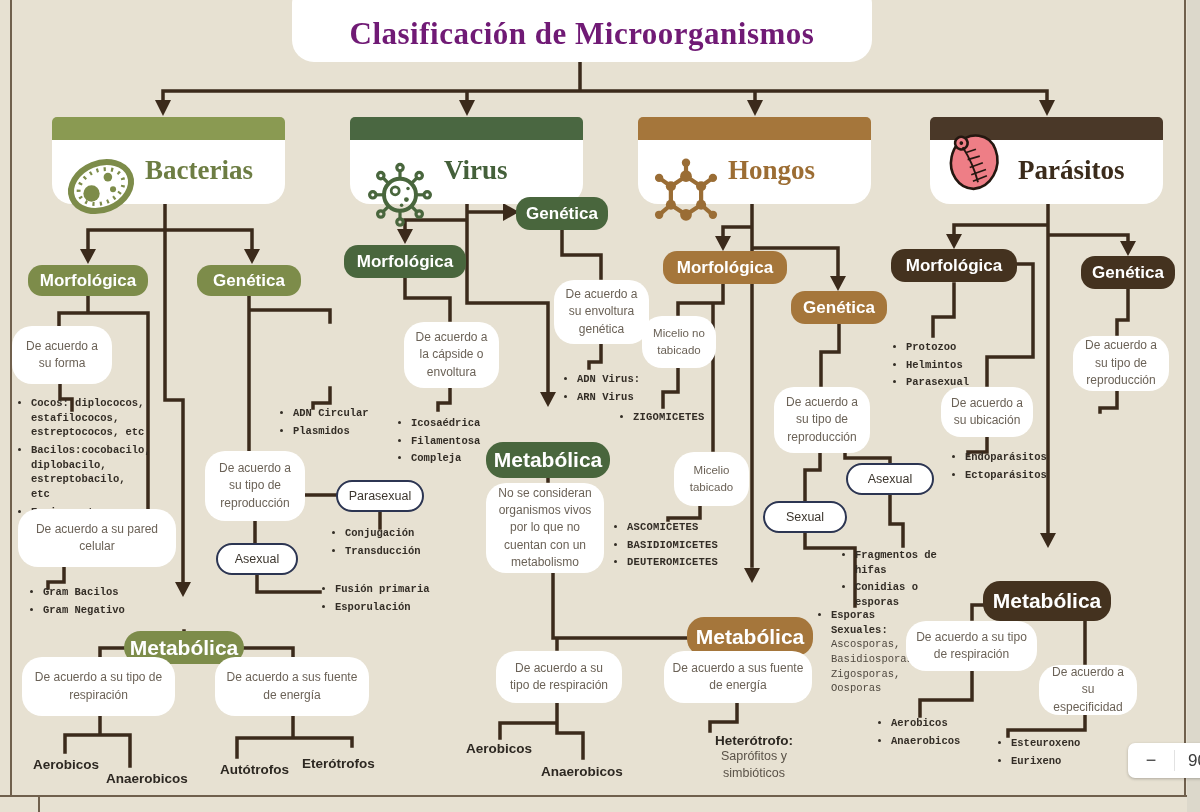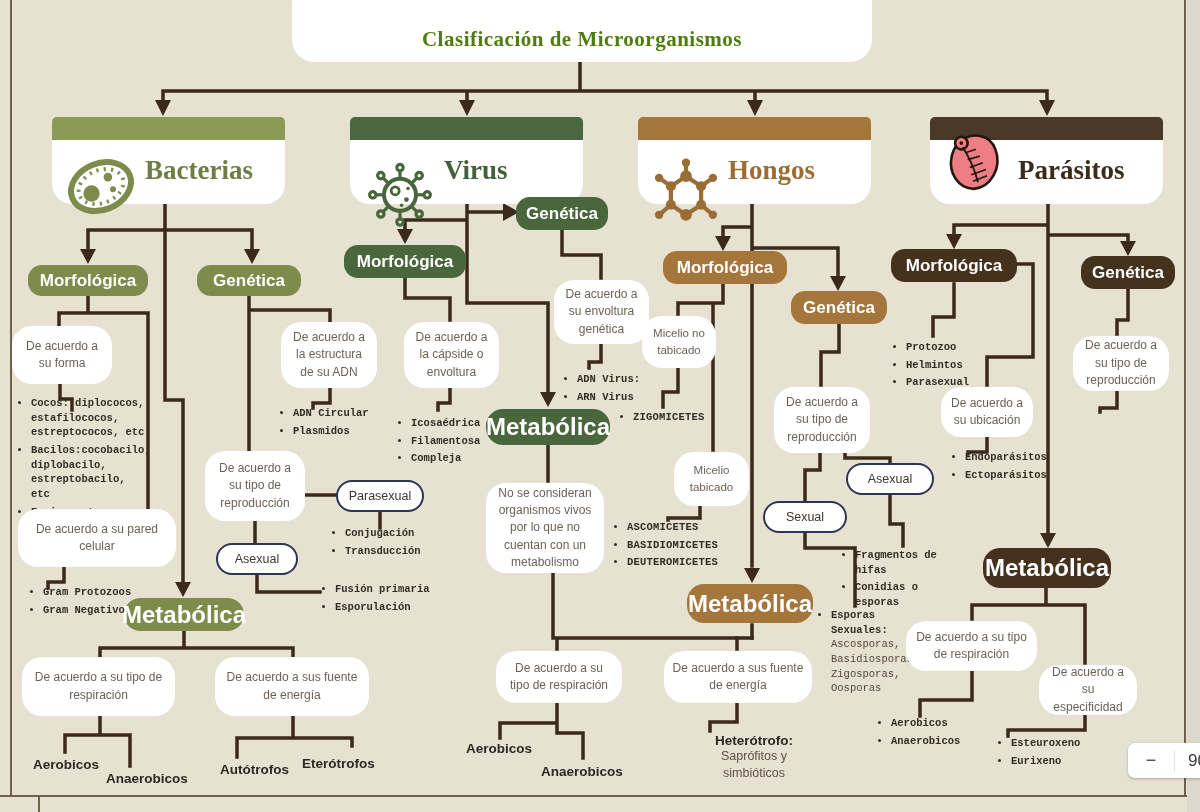--- a/index.html
+++ b/index.html
@@ -6,30 +6,30 @@
   body{font-family:"Liberation Sans",sans-serif;}
   #canvas{position:relative;width:1200px;height:812px;background:#e7e1d2;overflow:hidden;}
 
   .border-line{position:absolute;background:#5b4936;opacity:.85;}
   .scroll-strip{position:absolute;right:0;top:0;width:13px;height:812px;background:#dcd8cb;}
 
   svg.connectors{position:absolute;left:0;top:0;}
 
   .title-card{position:absolute;left:292px;top:-18px;width:580px;height:80px;background:#fff;
     border-radius:22px;display:flex;align-items:flex-end;justify-content:center;padding-bottom:10px;box-sizing:border-box;}
-  .title-card h1{margin:0;font-family:"Liberation Serif",serif;font-size:21px;font-weight:bold;color:#4d7c0f;letter-spacing:.5px;}
+  .title-card h1{margin:0;font-family:"Liberation Serif",serif;font-size:31px;font-weight:bold;color:#701a75;letter-spacing:.5px;}
 
   .hbar{position:absolute;height:23px;width:233px;border-radius:5px 5px 0 0;}
   .hcard{position:absolute;width:233px;height:64px;background:#fff;border-radius:0 0 20px 20px;}
   .hlabel{position:absolute;font-family:"Liberation Serif",serif;font-size:27px;font-weight:bold;}
   .hicon{position:absolute;}
 
   .pill{position:absolute;border-radius:14px;color:#fff;font-weight:bold;font-size:17px;
     display:flex;align-items:center;justify-content:center;}
-  .pill.big{font-size:24px;border-radius:17px;}
+  .pill.big{font-size:21px;border-radius:17px;margin-top:33px;}
   .pill.olive{background:#7d8c4a}.pill.green{background:#49663d}
   .pill.brown{background:#a5763b}.pill.darkbrown{background:#44321f}
 
   .wbox{position:absolute;background:#fff;border-radius:20px;display:flex;align-items:center;justify-content:center;
     text-align:center;color:#6b6257;font-size:12px;line-height:1.45;padding:4px 8px;box-sizing:border-box;}
   .wbox.sm{font-size:11.5px;}
 
   .npill{position:absolute;background:#fff;border:2.5px solid #2c3552;border-radius:999px;
     display:flex;align-items:center;justify-content:center;font-size:12.5px;color:#3c362e;box-sizing:border-box;}
 
@@ -208,25 +208,24 @@
   <div class="wbox" style="left:12px;top:326px;width:100px;height:58px;">De acuerdo a su forma</div>
   <ul class="blist" style="left:16px;top:396px;width:118px;">
     <li>Cocos: diplococos, estafilococos, estreptococos, etc</li>
     <li>Bacilos:cocobacilo, diplobacilo, estreptobacilo, etc</li>
     <li>Espiroquetas</li>
     <li>Vibrio</li>
   </ul>
 
   <div class="wbox" style="left:18px;top:509px;width:158px;height:58px;">De acuerdo a su pared celular</div>
   <ul class="blist" style="left:28px;top:585px;width:110px;">
-    <li>Gram Protozoos</li>
+    <li>Gram Bacilos</li>
     <li>Gram Negativo</li>
   </ul>
 
-  <div class="wbox" style="left:281px;top:322px;width:96px;height:66px;">De acuerdo a la estructura de su ADN</div>
   <ul class="blist" style="left:278px;top:406px;width:100px;">
     <li>ADN Circular</li>
     <li>Plasmidos</li>
   </ul>
 
   <div class="wbox" style="left:205px;top:451px;width:100px;height:70px;">De acuerdo a su tipo de reproducción</div>
   <div class="npill" style="left:336px;top:480px;width:88px;height:32px;">Parasexual</div>
   <div class="npill" style="left:216px;top:543px;width:82px;height:32px;">Asexual</div>
   <ul class="blist" style="left:330px;top:526px;width:100px;">
     <li>Conjugación</li>

